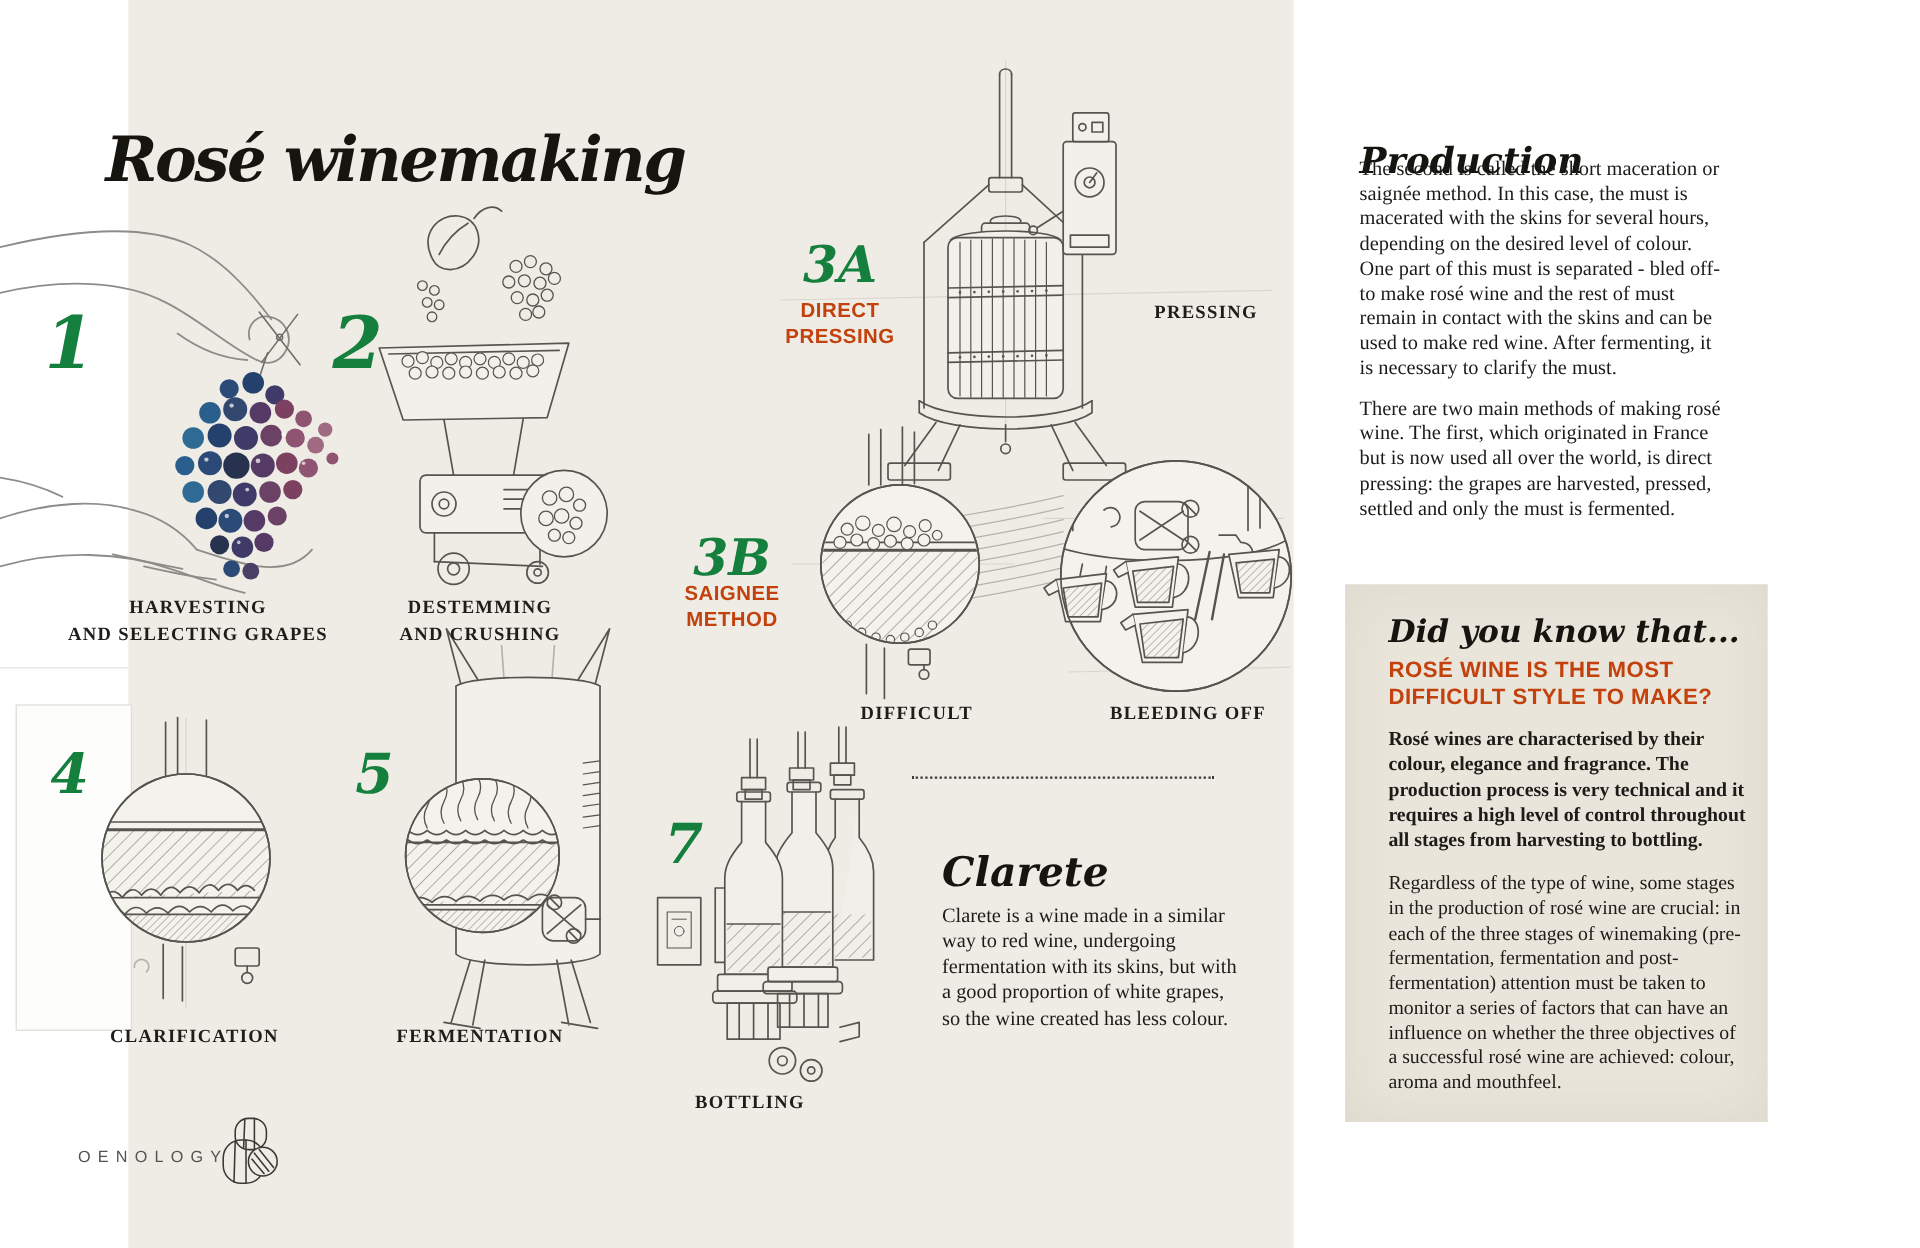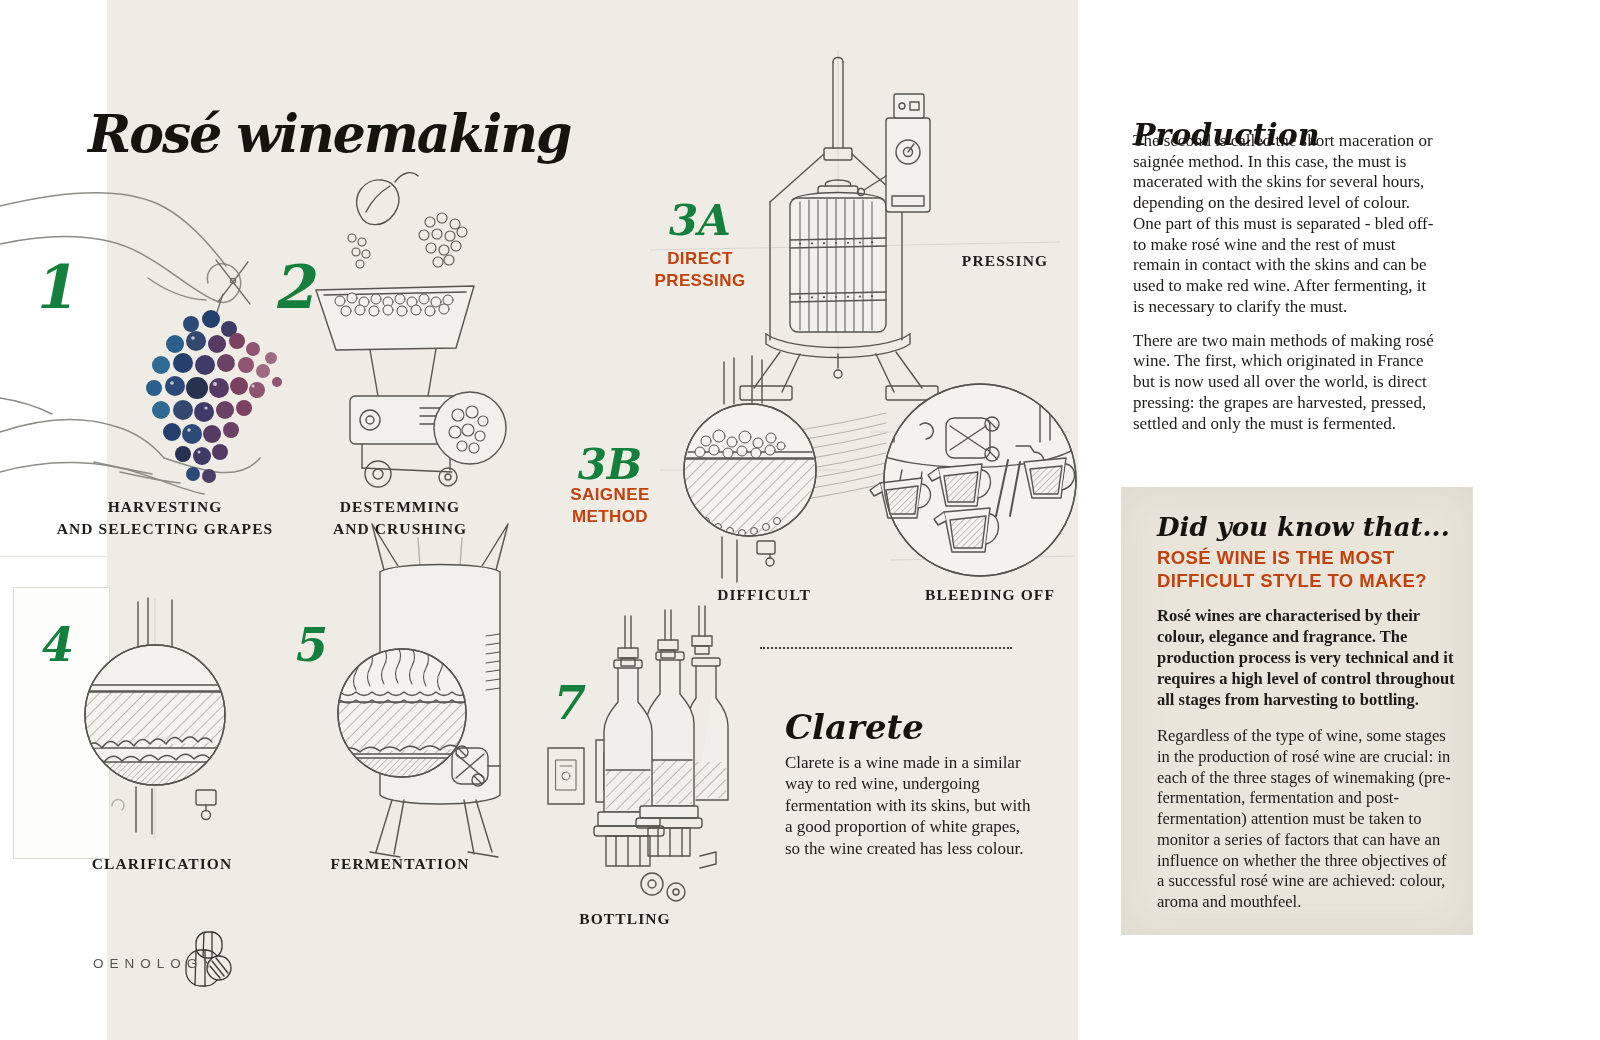--- a/index.html
+++ b/index.html
@@ -14,21 +14,21 @@
   .title{font-size:52px;letter-spacing:-2px;}
   .num{font-family:"DejaVu Serif",serif;font-weight:700;font-style:italic;color:#15803d;line-height:1;text-align:center;}
   .caps-serif{font-family:"Liberation Serif",serif;font-weight:700;font-size:15.5px;letter-spacing:1.1px;
               color:#1e1d1a;line-height:1.45;text-align:center;}
   .caps-sans{font-family:"Liberation Sans",sans-serif;font-weight:700;font-size:17px;letter-spacing:.4px;
              color:#c2410c;line-height:1.3;}
   .body-serif{font-family:"Liberation Serif",serif;font-size:17px;line-height:1.22;color:#1c1b18;}
   .body-serif p{margin:0 0 13px 0;}
   .bold{font-weight:700;}
   .dotted-sep{border-top:2px dotted #3c3b38;height:0;}
-  .brand{font-family:"Liberation Sans",sans-serif;font-size:13.5px;letter-spacing:6px;color:#55534f;margin-left:28px;}
+  .brand{font-family:"Liberation Sans",sans-serif;font-size:13.5px;letter-spacing:6px;color:#55534f;}
   .center{text-align:center;}
 </style>
 </head>
 <body>
 
 <div class="canvas">
 
   <div class="abs panel" style="left:107px;top:0;width:971px;height:1040px;"></div>
   <div class="abs faint-line" style="left:0;top:556px;width:107px;height:1px;"></div>
   <div class="abs white-card" style="left:13px;top:587px;width:95px;height:270px;"></div>

